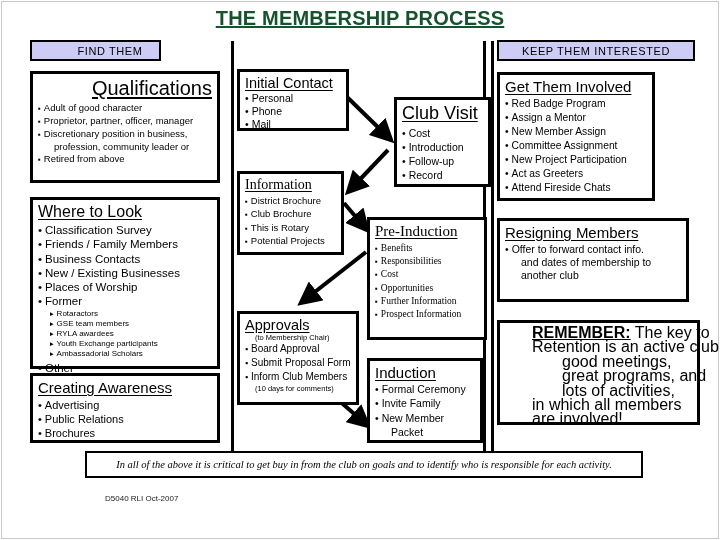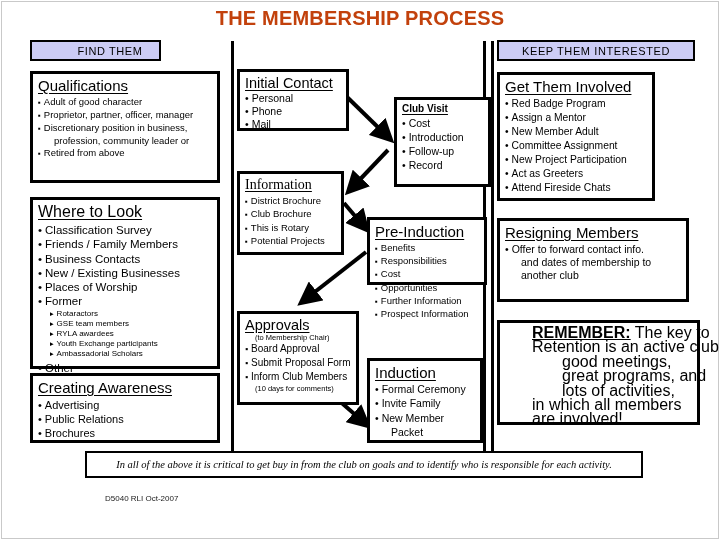--- a/index.html
+++ b/index.html
@@ -25,50 +25,50 @@
   .small-note{font-size:7.5px;padding-left:10px;white-space:nowrap;}
   .rem-line{font-size:16px;line-height:14.4px;white-space:nowrap;margin-left:27px;}
   .rem-lead{font-weight:bold;text-decoration:underline;}
   .ind{padding-left:30px;}
   .bottom-note{position:absolute;left:85px;top:451px;width:558px;height:27px;border:2px solid #000;
        box-sizing:border-box;display:flex;align-items:center;justify-content:center;
        font-family:"Liberation Serif",serif;font-style:italic;font-size:10.5px;z-index:2;}
   .footer{position:absolute;left:105px;top:494px;font-size:8px;color:#222;}
   
   .qual ul{font-size:9.5px;line-height:12px;margin-top:2px;}
-  .qual .bt{font-size:15px;}
+  .qual .bt{font-size:20px;text-align:right;}
   .wtl .bt{font-size:16px;}
   .wtl ul.dot{font-size:11.5px;line-height:14.3px;margin-top:2px;}
   .wtl ul.sub{font-size:8px;line-height:10px;padding-left:12px;}
   .ca .bt{font-size:15px;}
   .ca ul{font-size:11px;line-height:14px;margin-top:2px;}
   .ic .bt{font-size:14.5px;}
   .ic ul{font-size:10.5px;line-height:13.2px;margin-top:1px;}
   .info .bt{font-size:14px;font-family:Liberation Serif, serif;}
   .info ul{font-size:9.5px;line-height:12.4px;margin-top:2px;}
   .appr .bt{font-size:14.5px;}
   .appr ul{font-size:10px;line-height:13px;}
-  .cv .bt{font-size:10px;font-weight:bold;}
+  .cv .bt{font-size:18px;}
   .cv ul{font-size:10.5px;line-height:14px;margin-top:2px;}
   .pi .bt{font-size:15px;}
   .pi ul{font-size:9.5px;line-height:12.2px;margin-top:2px;}
   .indu .bt{font-size:15px;}
   .indu ul{font-size:10.5px;line-height:14.4px;margin-top:1px;}
   .gti .bt{font-size:15px;}
   .gti ul{font-size:10.3px;line-height:14px;margin-top:2px;}
   .resign .bt{font-size:15px;}
   .resign ul{font-size:10.5px;line-height:13.2px;margin-top:2px;}
 </style>
 </head>
 <body>
 
 <div class="slide">
   <div class="frame"></div>
 
-  <div class="title" style="color: #c2410c;">THE MEMBERSHIP PROCESS</div>
+  <div class="title" style="color: #14532d; text-decoration: underline;">THE MEMBERSHIP PROCESS</div>
 
   <div class="hdr" style="left: 30px; width: 131px; background: rgb(204, 204, 245); padding-left: 29px;">FIND THEM</div>
   <div class="hdr" style="left: 497px; width: 198px; background: rgb(204, 204, 245);">KEEP THEM INTERESTED</div>
 
   <div class="vline" style="left:231px;"></div>
   <div class="vline" style="left:483px;"></div>
   <div class="vline" style="left:491px;"></div>
 
   <svg class="arrows" width="720" height="540" viewBox="0 0 720 540">
     <defs>
@@ -147,21 +147,21 @@
   <div class="box info" style="left:237px;top:171px;width:107px;height:84px;">
     <div class="bt">Information</div>
     <ul class="sq">
       <li>District Brochure</li>
       <li>Club Brochure</li>
       <li>This is Rotary</li>
       <li>Potential Projects</li>
     </ul>
   </div>
 
-  <div class="box pi" style="left:367px;top:217px;width:120px;height:68px;">
+  <div class="box pi" style="left:367px;top:217px;width:120px;height:123px;font-family:Liberation Serif, serif;">
     <div class="bt">Pre-Induction</div>
     <ul class="sq">
       <li>Benefits</li>
       <li>Responsibilities</li>
       <li>Cost</li>
       <li>Opportunities</li>
       <li>Further Information</li>
       <li>Prospect Information</li>
     </ul>
   </div>
@@ -185,21 +185,21 @@
       <li>New Member</li>
       <li class="cont">Packet</li>
     </ul>
   </div>
 
   <div class="box gti" style="left:497px;top:72px;width:158px;height:129px;">
     <div class="bt">Get Them Involved</div>
     <ul class="dot">
       <li>Red Badge Program</li>
       <li>Assign a Mentor</li>
-      <li>New Member Adult</li>
+      <li>New Member Assign</li>
       <li>Committee Assignment</li>
       <li>New Project Participation</li>
       <li>Act as Greeters</li>
       <li>Attend Fireside Chats</li>
     </ul>
   </div>
 
   <div class="box resign" style="left:497px;top:218px;width:192px;height:84px;">
     <div class="bt">Resigning Members</div>
     <ul class="dot">

